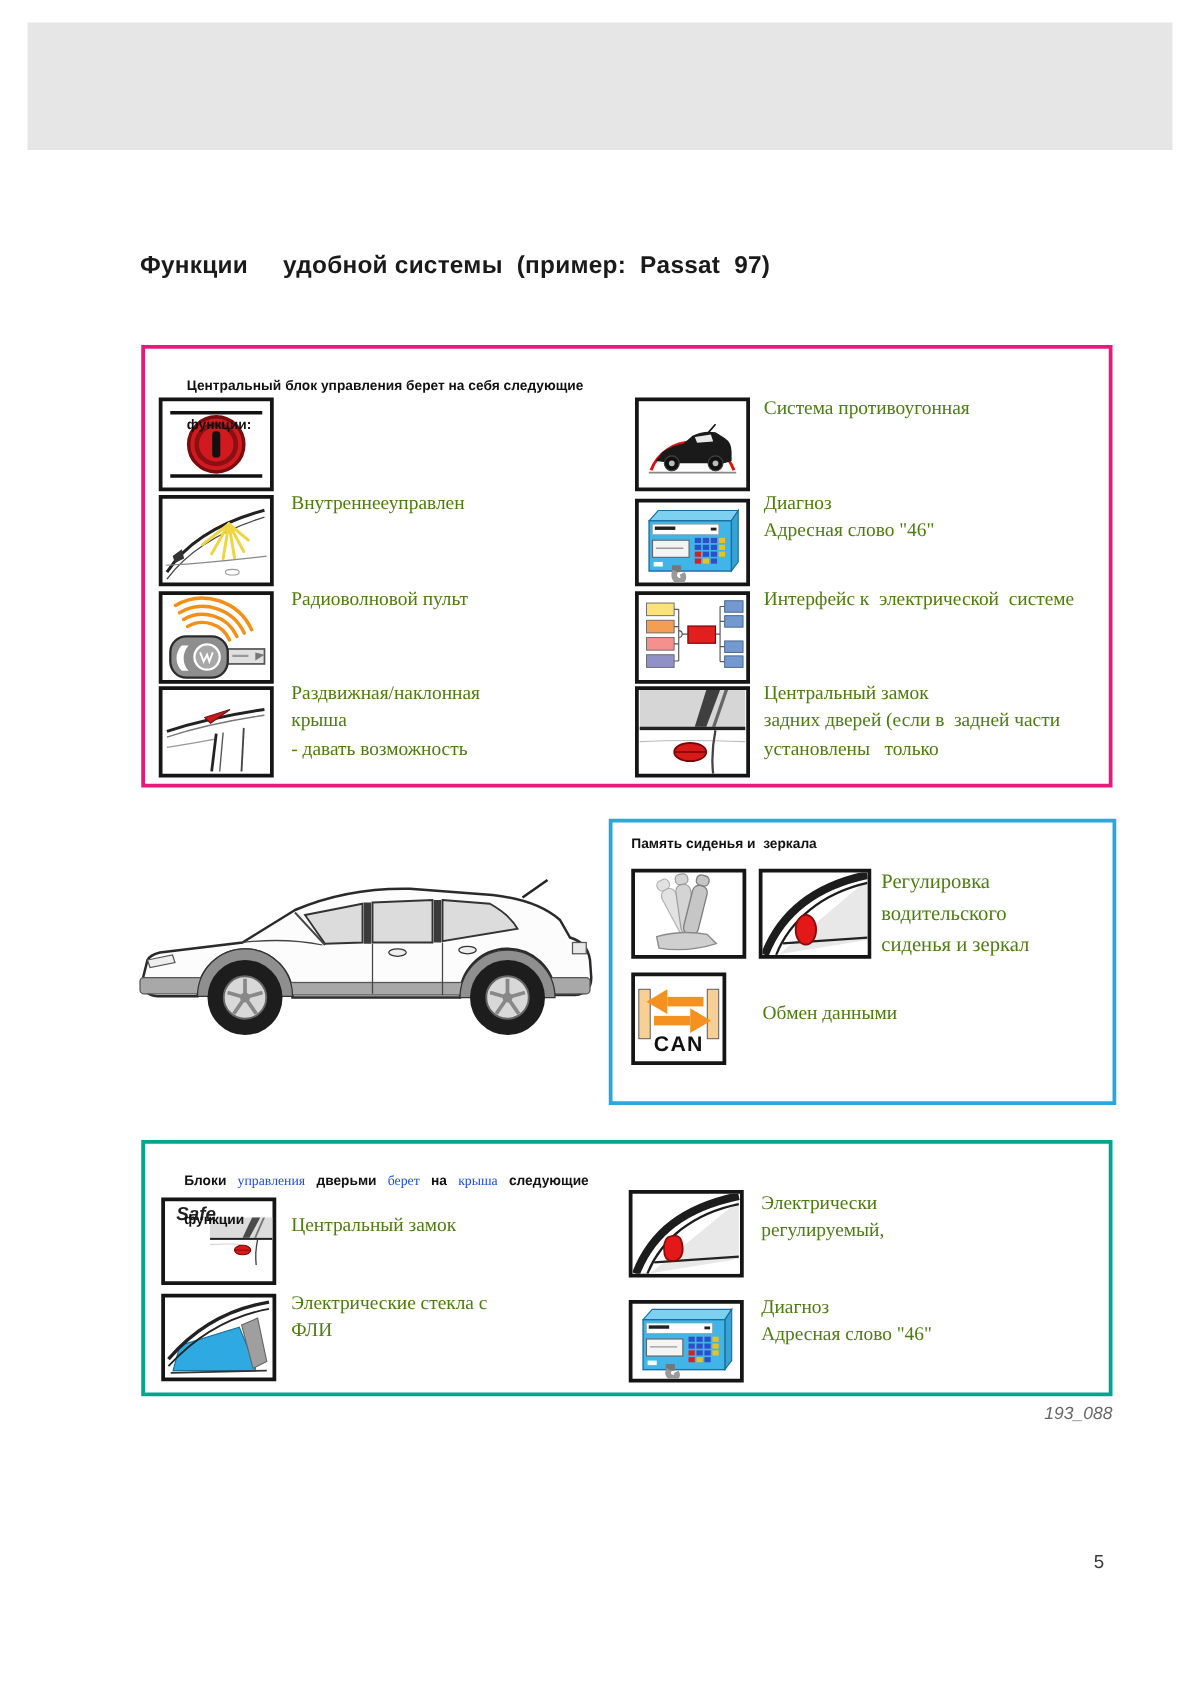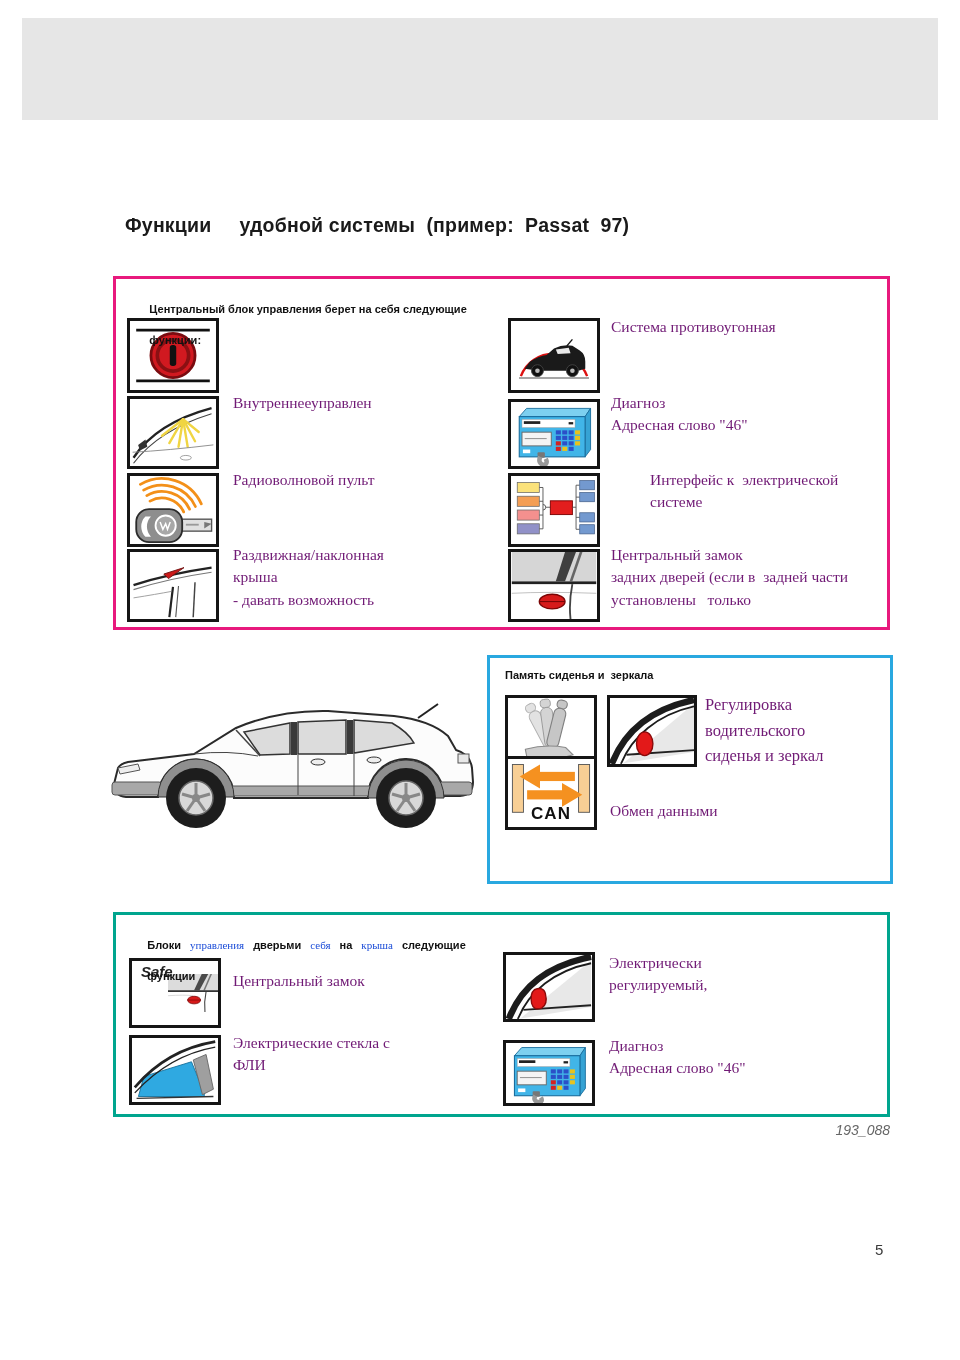--- a/index.html
+++ b/index.html
@@ -1,27 +1,27 @@
 <!DOCTYPE html>
 <html style="--magenta: #e8197d; --blue: #29a8e0; --teal: #00a58e; --orange: #f39019; --red: #d61a1a; --yellow-ray: #f0d543; --glass-blue: #2fa9e1; --tan: #f8cf95;"><head>
 <meta charset="utf-8">
 <style>
   html,body{margin:0;padding:0;background:#fff;}
   body{width:960px;height:1360px;position:relative;font-family:"Liberation Sans",sans-serif;overflow:hidden;}
   .abs{position:absolute;}
   .header-block{left:22px;top:18px;width:916px;height:102px;background:#e6e6e6;}
-  .title{left:108px;top:197px;margin:17px;font-size:19.5px;font-weight:bold;color:#1a1a1a;white-space:pre;letter-spacing:.2px;text-align:center;}
+  .title{left:108px;top:197px;margin:4px;font-size:19.5px;font-weight:bold;color:#1a1a1a;white-space:pre;letter-spacing:.2px;text-align:center;}
   .box{position:absolute;box-sizing:border-box;background:#fff;}
   .box.magenta{left:113px;top:276px;width:777px;height:354px;border:3px solid var(--magenta,#e8197d);}
   .box.blue{left:487px;top:655px;width:406px;height:229px;border:3px solid var(--blue,#29a8e0);}
   .box.teal{left:113px;top:912px;width:777px;height:205px;border:3px solid var(--teal,#00a58e);}
   .box-heading{position:absolute;font-size:11px;font-weight:bold;color:#111;line-height:1.4;z-index:3;white-space:pre-wrap;}
   .iconbox{position:absolute;background:#fff;border:3px solid #151515;box-sizing:border-box;z-index:1;}
   .iconbox svg{display:block;width:100%;height:100%;}
-  .lbl{position:absolute;font-family:"Liberation Serif",serif;font-size:15.5px;color:#701a75;line-height:1.45;white-space:pre-wrap;z-index:2;}
+  .lbl{position:absolute;font-family:"Liberation Serif",serif;font-size:15.5px;color:#4d7c0f;line-height:1.45;white-space:pre-wrap;z-index:2;}
   .lbl-lg{font-size:16.5px;line-height:1.55;}
   .seg-b{font-weight:bold;font-family:"Liberation Sans",sans-serif;margin-right:9px;}
   .seg-s{font-family:"Liberation Serif",serif;font-weight:normal;color:#1d4ed8;margin-right:9px;}
   .can-text{position:absolute;left:0;right:0;bottom:3px;text-align:center;font-weight:bold;font-size:17px;letter-spacing:1px;color:#111;}
   .safe-text{position:absolute;left:9px;top:2px;font-weight:bold;font-style:italic;font-size:15px;color:#222;}
   .fig-ref{right:70px;top:1122px;font-style:italic;font-size:14px;color:#666;}
   .page-num{left:875px;top:1241px;font-size:15px;color:#3a3a3a;}
 </style>
 </head>
 <body>
@@ -189,21 +189,21 @@
         <path d="M0,45 Q40,43 92,45" fill="none" stroke="#bbb" stroke-width="1"></path>
         <ellipse cx="44" cy="54" rx="14" ry="8" fill="#d61a1a" stroke="#7a0505" stroke-width="1.5"></ellipse>
         <line x1="30" y1="54" x2="58" y2="54" stroke="#7a0505" stroke-width="1.2"></line>
         <path d="M66,35 Q62,55 64,73" fill="none" stroke="#444" stroke-width="2"></path>
       </svg>
     </div>
 
     <div class="lbl" style="left:495px;top:37px;">Система противоугонная</div>
     <div class="lbl" style="left:495px;top:113px;">Диагноз
 Адресная слово "46"</div>
-    <div class="lbl" style="left:495px;top:190px;margin-left:39px;">Интерфейс к  электрической  системе</div>
+    <div class="lbl" style="left:495px;top:190px;">Интерфейс к  электрической  системе</div>
     <div class="lbl" style="left:495px;top:265px;">Центральный замок
 задних дверей (если в  задней части
 установлены   только</div>
   </section>
 
   <svg class="abs" style="left:108px;top:698px;width:372px;height:152px;" viewBox="0 0 372 152">
     <path d="M6,86 L10,70 Q12,66 20,64 L86,56 L128,30 Q170,12 220,13 L286,18 Q322,22 340,38 L348,52 Q362,56 364,70 L365,84 Q365,97 352,98 L336,98 A38,38 0 0 0 260,100 L126,100 A38,38 0 0 0 50,99 L18,99 Q6,98 6,86 Z" fill="#fcfcfc" stroke="#2a2a2a" stroke-width="2"></path>
     <rect x="4" y="84" width="50" height="13" rx="3" fill="#a8a8a8" stroke="#555" stroke-width="1"></rect>
     <rect x="314" y="84" width="50" height="13" rx="3" fill="#a8a8a8" stroke="#555" stroke-width="1"></rect>
     <rect x="118" y="88" width="150" height="10" fill="#a8a8a8" stroke="#555" stroke-width="1"></rect>
@@ -278,40 +278,40 @@
         <line x1="18" y1="62" x2="92" y2="57" stroke="#222" stroke-width="2"></line>
         <polygon points="12,72 92,59 92,72" fill="#fff"></polygon>
         <ellipse cx="38" cy="50" rx="9" ry="13" fill="#e31919" stroke="#8a0a0a" stroke-width="1.5"></ellipse>
       </svg>
     </div>
 
     <div class="lbl lbl-lg" style="left:215px;top:34px;">Регулировка
 водительского
 сиденья и зеркал</div>
 
-    <div class="iconbox" style="left:15px;top:98px;width:92px;height:74px;">
+    <div class="iconbox" style="left:15px;top:120px;width:76px;height:74px;">
       <svg viewBox="0 0 92 74">
         <rect x="4" y="6" width="12" height="52" fill="#f8cf95" stroke="#555" stroke-width="1"></rect>
         <rect x="76" y="6" width="12" height="52" fill="#f8cf95" stroke="#555" stroke-width="1"></rect>
         <g fill="#f59120">
           <rect x="34" y="14" width="38" height="10"></rect>
           <polygon points="34,6 34,32 12,19"></polygon>
           <rect x="20" y="34" width="38" height="10"></rect>
           <polygon points="58,26 58,52 80,39"></polygon>
         </g>
       </svg>
       <div class="can-text">CAN</div>
     </div>
 
     <div class="lbl" style="left:120px;top:142px;">Обмен данными</div>
   </section>
 
   <section class="box teal">
     <div class="box-heading" style="left:13px;top:8px;">
-      <span class="seg-b">Блоки</span><span class="seg-s">управления</span><span class="seg-b">дверьми</span><span class="seg-s">себя</span><span class="seg-b">на</span><span class="seg-s">крыша</span><span class="seg-b">следующие</span><br>
+      <span class="seg-b">Блоки</span><span class="seg-s">управления</span><span class="seg-b">дверьми</span><span class="seg-s">берет</span><span class="seg-b">на</span><span class="seg-s">крыша</span><span class="seg-b">следующие</span><br>
       <span class="seg-b">функции</span>
     </div>
 
     <div class="iconbox" style="left:13px;top:43px;width:92px;height:70px;padding-left:36px;">
       <svg viewBox="0 0 92 70">
         <rect x="0" y="0" width="92" height="30" fill="#dcdcdc"></rect>
         <polygon points="62,0 74,0 58,30 48,30" fill="#4a4a4a"></polygon>
         <polygon points="78,0 81,0 68,30 65,30" fill="#777"></polygon>
         <rect x="0" y="30" width="92" height="3" fill="#222"></rect>
         <path d="M0,40 Q30,38 46,40" fill="none" stroke="#bbb" stroke-width="1"></path>

